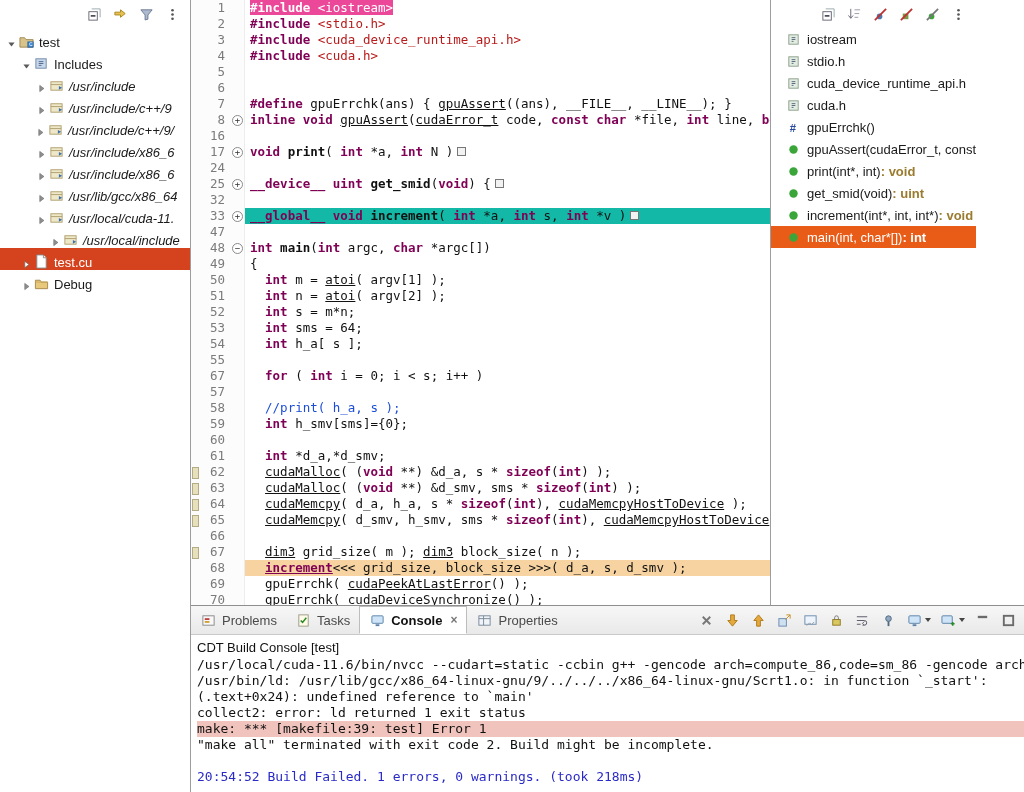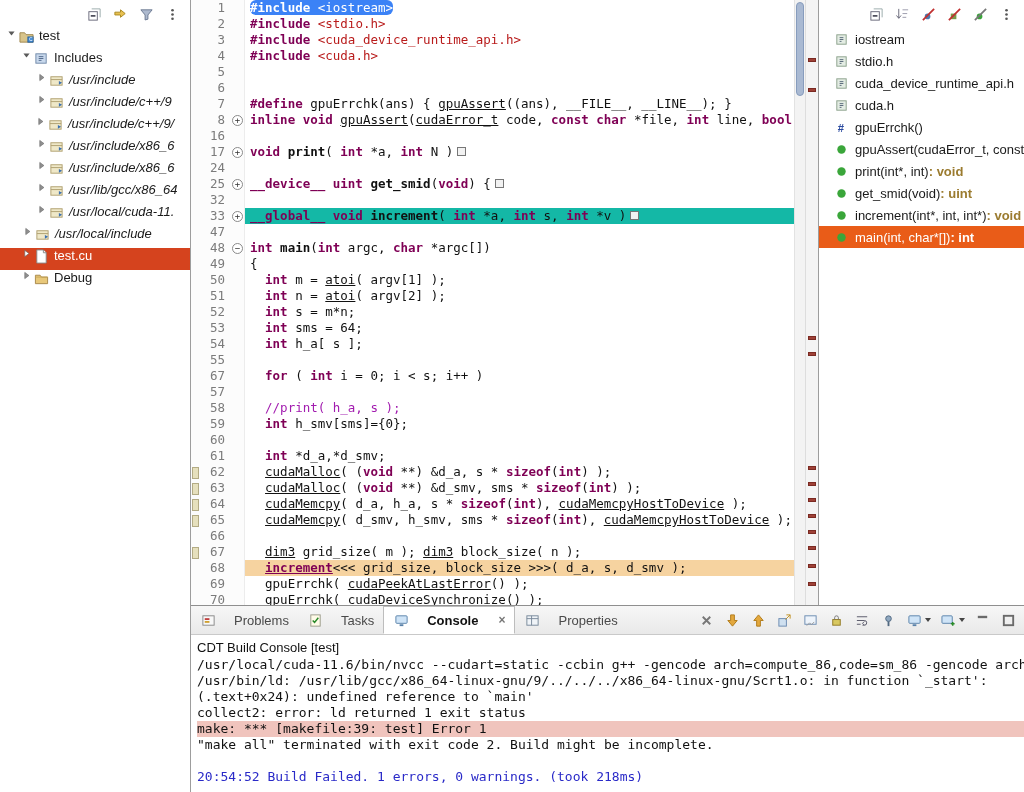--- a/index.html
+++ b/index.html
@@ -4,21 +4,21 @@
 <style>
   * { margin:0; padding:0; box-sizing:border-box; }
   html,body { width:1024px; height:792px; overflow:hidden; }
   body { font-family:"Liberation Sans", sans-serif; font-size:13px; background:#fff; position:relative; color:#111; }
 
   
   .panel-explorer { position:absolute; left:0; top:0; width:191px; height:792px; background:#fff; border-right:1px solid #9d9d9d; }
   .ptoolbar { height:28px; display:flex; align-items:center; justify-content:flex-end; gap:9px; padding:0 9px; }
   .ibox { width:17px; height:17px; display:inline-flex; align-items:center; justify-content:center; flex:none; }
   .ibox svg { width:15px; height:15px; }
-  .trow { height:22px; display:flex; align-items:flex-start; white-space:nowrap; overflow:hidden; cursor:default; }
+  .trow { height:22px; display:flex; align-items:flex-end; white-space:nowrap; overflow:hidden; cursor:default; }
   .trow .tw { width:14px; flex:none; display:inline-flex; justify-content:center; }
   .trow .tw svg { width:11px; height:11px; }
   .trow .ibox { margin-right:4px; }
   .trow .tl { color:#1a1a1a; }
   .trow .tl.it { font-style:italic; }
   .trow.sel { background:#d5431e; }
   .trow.sel .tl { color:#fff; }
   .trow.sel svg path, .trow.sel svg rect, .trow.sel svg text { fill:#fff; }
 
   
@@ -31,45 +31,45 @@
   .foldc { width:15px; flex:none; position:relative; background:#fcfcfc; border-right:1px solid #ececec; }
   .fold-m { position:absolute; left:2px; top:3px; width:11px; height:11px; border:1px solid #8a8a8a; border-radius:50%;
             background:#fff; font-size:9px; line-height:9px; text-align:center; color:#333; cursor:pointer; }
   .codec { flex:1; padding-left:5px; white-space:pre; overflow:hidden; }
   .erow.hl-y .codec { background:#14b8a6; }
   .erow.hl-o .codec { background:#f6d3a0; }
   .tk-p  { color:#111; }
   .tk-k  { color:#7f0055; font-weight:bold; }
   .tk-pp { color:#7f0055; font-weight:bold; }
   .tk-h  { color:#b91c1c; }
-  .tk-c  { color:#a21caf; }
+  .tk-c  { color:#1d4ed8; }
   .tk-u  { color:#111; text-decoration:underline; }
   .tk-fb { color:#111; font-weight:bold; }
   .tk-ku { color:#7f0055; font-weight:bold; text-decoration:underline; }
-  .selspan { background:#3b82f6;border-radius:6px; }
+  .selspan { background:#ec4899; }
   .selspan span { color:#fff !important; }
   .fbox { display:inline-block; width:9px; height:9px; border:1px solid #777; background:#f2f2f2; margin-left:4px; }
   .vsb { position:absolute; right:13px; top:0; width:11px; height:605px; background:#f3f3f3; border-left:1px solid #e2e2e2; }
   .vsb .thumb { position:absolute; left:1px; top:2px; width:8px; height:94px; background:#a9b9d2; border:1px solid #879cbd; border-radius:4px; }
   .ruler { position:absolute; right:0; top:0; width:13px; height:605px; background:#f4f4f4; border-left:1px solid #ddd; }
   .rmark { position:absolute; left:2px; width:8px; height:4px; background:#9e4036; border:1px solid #7a2a22; }
 
   
-  .panel-outline { position:absolute; left:818px; top:0; width:206px; height:605px; background:#fff; border-left:1px solid #9d9d9d; overflow:hidden; }
+  .panel-outline { position:absolute; left:770px; top:0; width:206px; height:605px; background:#fff; border-left:1px solid #9d9d9d; overflow:hidden; }
   .orow { height:22px; display:flex; align-items:center; white-space:nowrap; overflow:hidden; padding-left:14px; cursor:default; }
   .orow .ibox { margin-right:5px; }
   .orow .ol { color:#1a1a1a; }
   .orow .ret { color:#9b7b2f;font-weight:bold; }
   .orow.sel { background:#e95c18; }
   .orow.sel .ol, .orow.sel .ret { color:#fff; }
 
   
   .panel-console { position:absolute; left:191px; top:605px; width:833px; height:187px; background:#fff; border-top:1px solid #8f8f8f; }
   .tabbar { height:29px; background:linear-gradient(#f7f7f7,#e9e9e9); border-bottom:1px solid #c9c9c9; display:flex; align-items:stretch; }
-  .tab { display:flex; align-items:center; gap:17px; padding:0 9px; color:#4a4a4a; cursor:pointer; }
+  .tab { display:flex; align-items:center; gap:5px; padding:0 9px; color:#4a4a4a; cursor:pointer; }
   .tab.active { background:#fff; border:1px solid #bdbdbd; border-bottom:1px solid #fff; color:#111; font-weight:bold; }
   .tab .close { margin-left:3px; color:#777; font-weight:bold; font-size:12px; }
   .ctools { margin-left:auto; display:flex; align-items:center; gap:9px; padding-right:7px; }
   .ctool { display:inline-flex; align-items:center; cursor:pointer; }
   .caret { width:0; height:0; border-left:3px solid transparent; border-right:3px solid transparent; border-top:4px solid #444; margin-left:2px; }
   .cbody { padding:4px 0 0 6px; }
   .chead { height:18px; line-height:18px; color:#111; }
   .cline { height:16px; line-height:16px; white-space:pre; overflow:hidden; font-family:"DejaVu Sans Mono", monospace; font-size:13px; color:#111; }
   .cline.hl { background:#f0c4bd; }
   .cline.info { color:#2a2ac8; }
@@ -232,21 +232,21 @@
         </span>
         <span class="ibox">
           <svg viewBox="0 0 16 16">
             <rect x="2" y="4" width="12" height="9" fill="#efe8c8" stroke="#b0a070"></rect>
             <path d="M2 7h12" stroke="#b0a070"></path>
             <path d="M10.5 8.5l3.5 2-3.5 2z" fill="#3a70b0"></path>
           </svg>
         </span>
         <span class="tl it">/usr/local/cuda-11.</span>
       </div>
-      <div class="trow" style="padding-left: 20px;">
+      <div class="trow" style="padding-left: 48px;">
         <span class="tw">
           <svg viewBox="0 0 16 16">
             <path d="M5.5 3.5v9L11.5 8z" fill="#909090" stroke="#707070"></path>
           </svg>
         </span>
         <span class="ibox">
           <svg viewBox="0 0 16 16">
             <rect x="2" y="4" width="12" height="9" fill="#efe8c8" stroke="#b0a070"></rect>
             <path d="M2 7h12" stroke="#b0a070"></path>
             <path d="M10.5 8.5l3.5 2-3.5 2z" fill="#3a70b0"></path>

